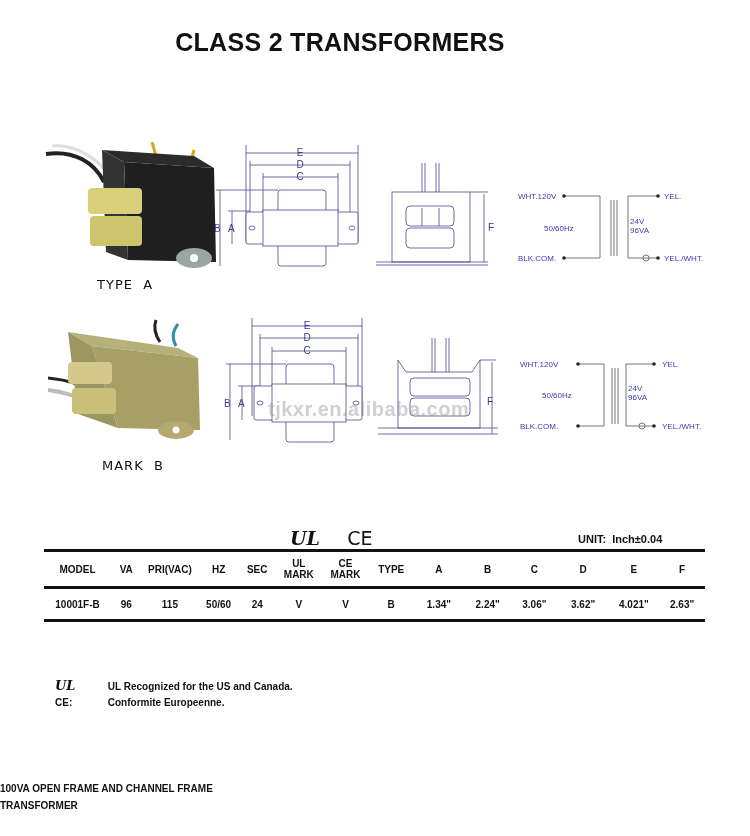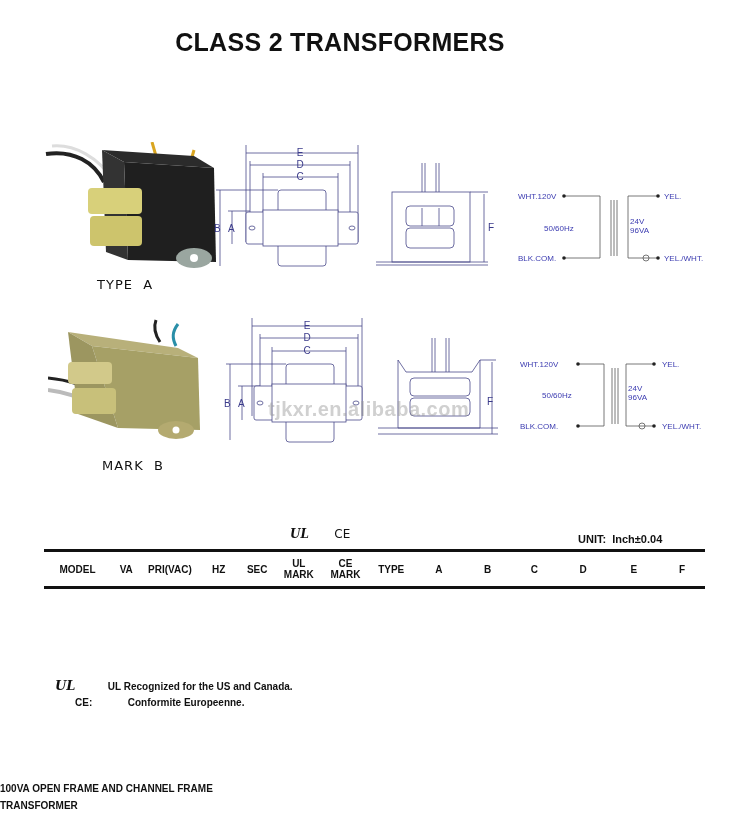--- a/index.html
+++ b/index.html
@@ -4,21 +4,21 @@
 <style>
   html,body{margin:0;padding:0;background:#ffffff;}
   body{width:750px;height:836px;position:relative;overflow:hidden;font-family:"Liberation Sans",sans-serif;color:#111;}
   .title{position:absolute;left:0;top:28px;width:680px;text-align:center;font-weight:bold;font-size:25px;letter-spacing:0.3px;}
   .abs{position:absolute;}
   .typelabel{font-size:13px;letter-spacing:1px;font-family:"DejaVu Sans",sans-serif;text-align:center;}
   svg text{font-family:"Liberation Sans",sans-serif;}
   .schem text{fill:#3a3ab0;font-size:8px;}
   .dim text{fill:#3a3a8a;font-size:10px;}
   .watermark{position:absolute;left:268px;top:398px;font-size:20px;color:rgba(150,150,150,0.45);font-family:"Liberation Sans",sans-serif;letter-spacing:0.5px;font-weight:bold;}
-  .certs{position:absolute;left:290px;top:527px;font-size:12px;font-weight:bold;}
+  .certs{position:absolute;left:290px;top:527px;font-size:19px;font-weight:bold;}
   .unit{position:absolute;left:578px;top:533px;font-size:11px;font-weight:bold;}
   table.spec{position:absolute;left:44px;top:549px;width:661px;border-collapse:collapse;font-size:10px;font-weight:bold;}
   table.spec th,table.spec td{text-align:center;padding:0;}
   table.spec thead tr{height:37px;border-top:3px solid #111;border-bottom:3px solid #111;}
   table.spec tbody tr{height:33px;border-bottom:3px solid #111;}
   .legend{position:absolute;left:55px;font-size:10px;font-weight:bold;}
   .footer{position:absolute;left:0;width:750px;font-size:10px;font-weight:bold;}
 </style>
 </head>
 <body>
@@ -240,26 +240,42 @@
       <th style="width:44px;margin-top:36px;">TYPE</th>
       <th style="width:50px;">A</th>
       <th style="width:46px;">B</th>
       <th style="width:46px;">C</th>
       <th style="width:50px;">D</th>
       <th style="width:50px;">E</th>
       <th style="width:45px;">F</th>
     </tr>
   </thead>
   <tbody>
+    <tr>
+      <td>10001F-B</td>
+      <td>96</td>
+      <td>115</td>
+      <td>50/60</td>
+      <td>24</td>
+      <td>V</td>
+      <td>V</td>
+      <td>B</td>
+      <td>1.34"</td>
+      <td>2.24"</td>
+      <td>3.06"</td>
+      <td>3.62"</td>
+      <td>4.021"</td>
+      <td>2.63"</td>
+    </tr>
   </tbody>
 </table>
 
 <div class="legend" style="top:678px;">
   <span style="display:inline-block;width:50px;font-style:italic;font-family:'DejaVu Serif',serif;font-size:13px;">UL</span>
   <span>UL Recognized for the US and Canada.</span>
 </div>
-<div class="legend" style="top:697px;margin-left:20px;">
+<div class="legend" style="top:697px;">
   <span style="display:inline-block;width:50px;">CE:</span>
   <span>Conformite Europeenne.</span>
 </div>
 
 <div class="footer" style="top:783px;">100VA OPEN FRAME AND CHANNEL FRAME</div>
 <div class="footer" style="top:800px;">TRANSFORMER</div>
 
 </body></html>

